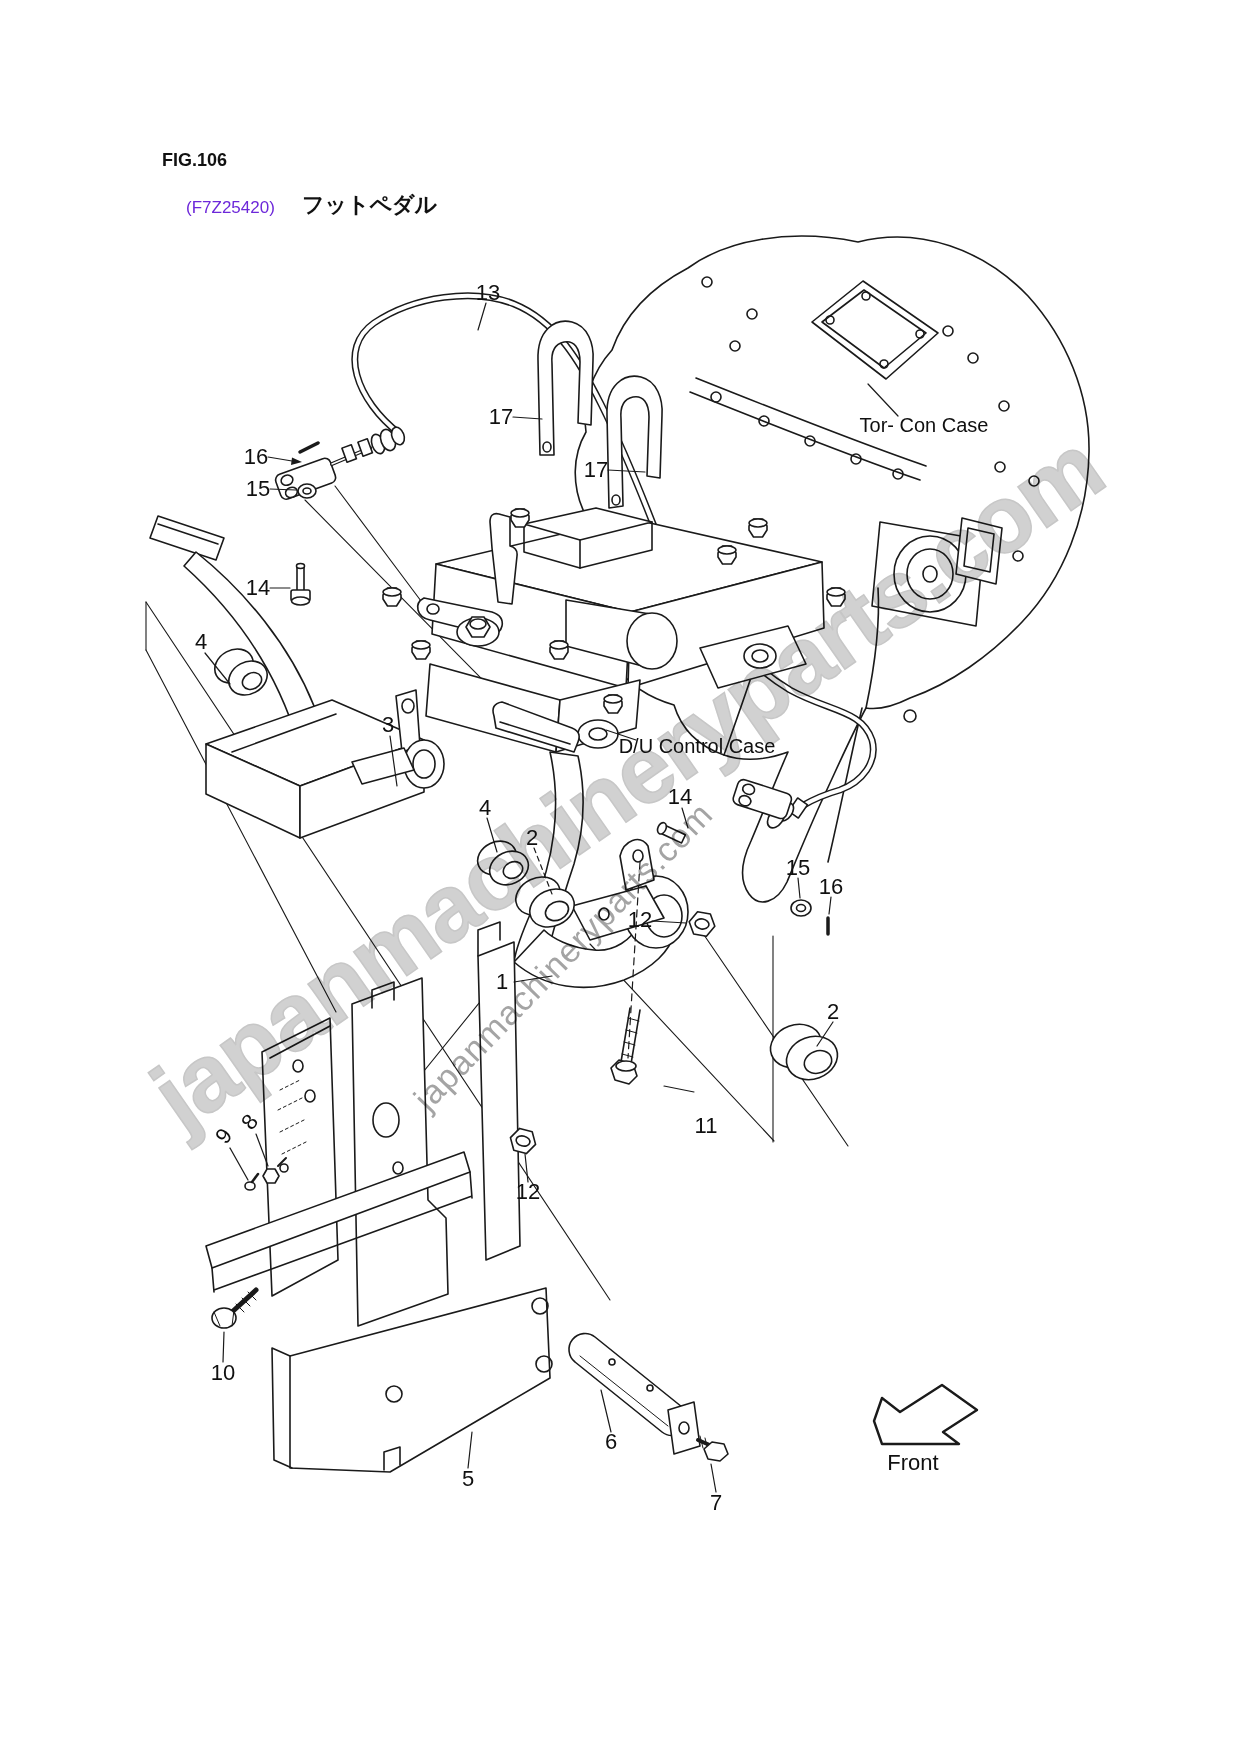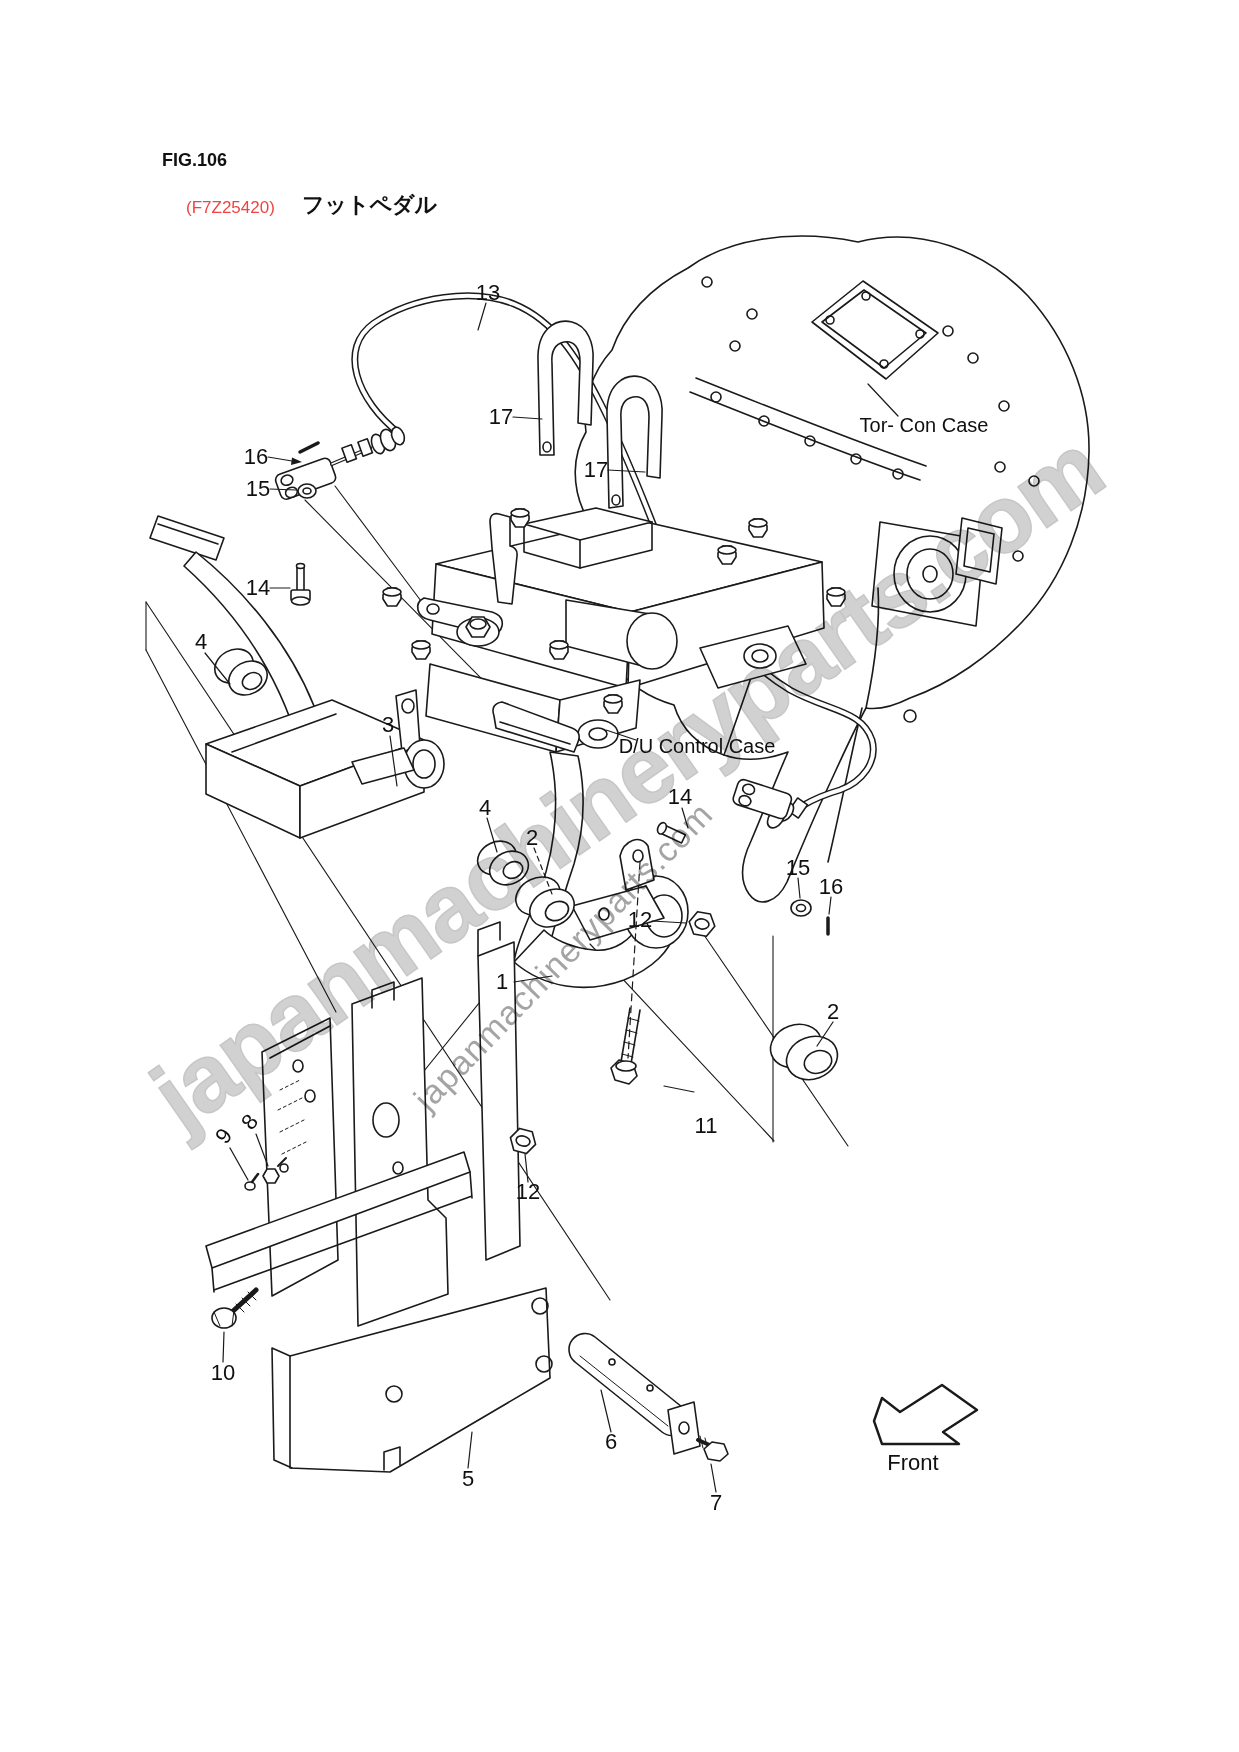--- a/index.html
+++ b/index.html
@@ -1,21 +1,21 @@
 <!DOCTYPE html>
 <html><head>
 <meta charset="utf-8">
 <style>
   html,body{margin:0;padding:0;background:#fff;}
   .page{position:relative;width:1239px;height:1752px;background:#ffffff;
         font-family:"Liberation Sans",sans-serif;overflow:hidden;}
   svg.art{position:absolute;left:0;top:0;}
   .hdr-fig{position:absolute;left:162px;top:150px;font-size:18px;font-weight:bold;color:#111;}
   .hdr-title{position:absolute;left:300px;top:150px;font-size:28px;font-weight:bold;color:#111;letter-spacing:.5px;}
-  .hdr-code{position:absolute;left:186px;top:198px;font-size:17px;color:#ef4444;}
+  .hdr-code{position:absolute;left:186px;top:198px;font-size:17px;color:#6d28d9;}
   .hdr-jp{position:absolute;left:302px;top:190px;font-size:22px;font-weight:bold;color:#111;}
   .part-label{position:absolute;transform:translate(-50%,-50%);font-size:22px;color:#101010;
               white-space:nowrap;line-height:1;}
   .note-label{position:absolute;transform:translate(-50%,-50%);font-size:20px;color:#101010;
               white-space:nowrap;line-height:1;}
   .wm{position:absolute;white-space:nowrap;pointer-events:none;mix-blend-mode:multiply;line-height:1;}
   .wm-large{left:627px;top:782px;font-size:95px;font-weight:bold;color:#c9c9c9;opacity:.85;
             transform:translate(-50%,-50%) rotate(-35deg);letter-spacing:-2px;
             -webkit-text-stroke:1.5px #bdbdbd;}
   .wm-small{left:563px;top:956px;font-size:34px;color:#9c9c9c;opacity:.92;

